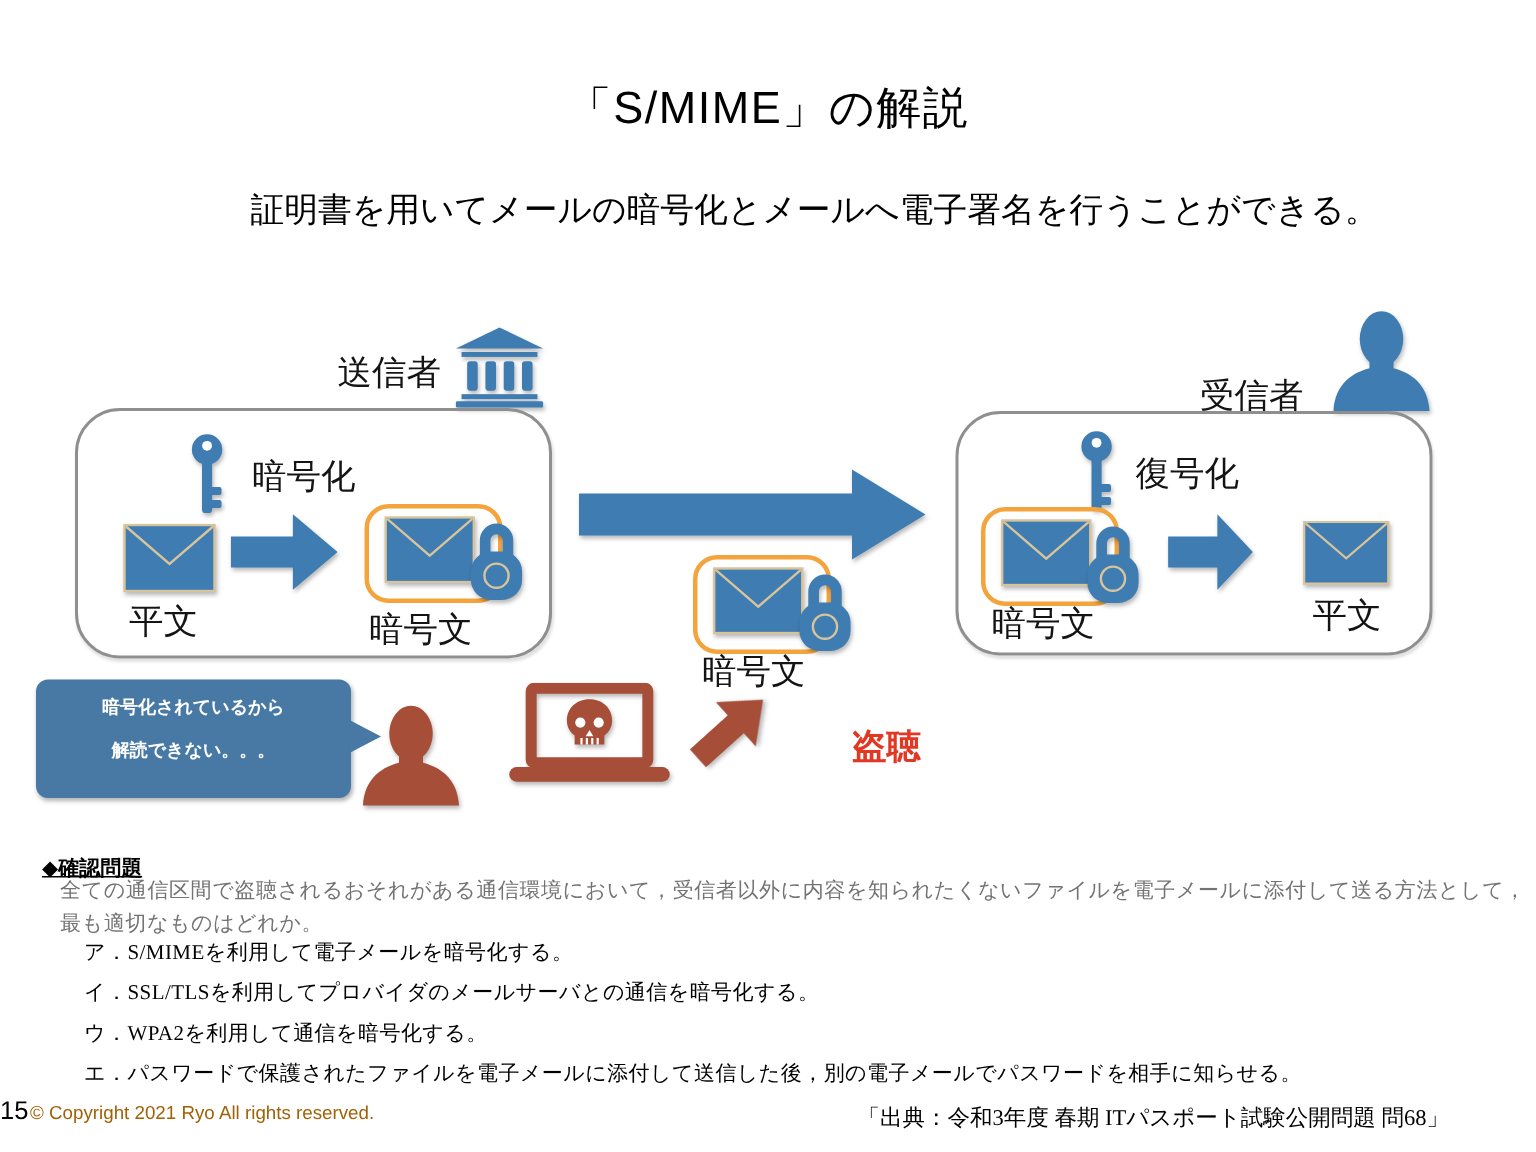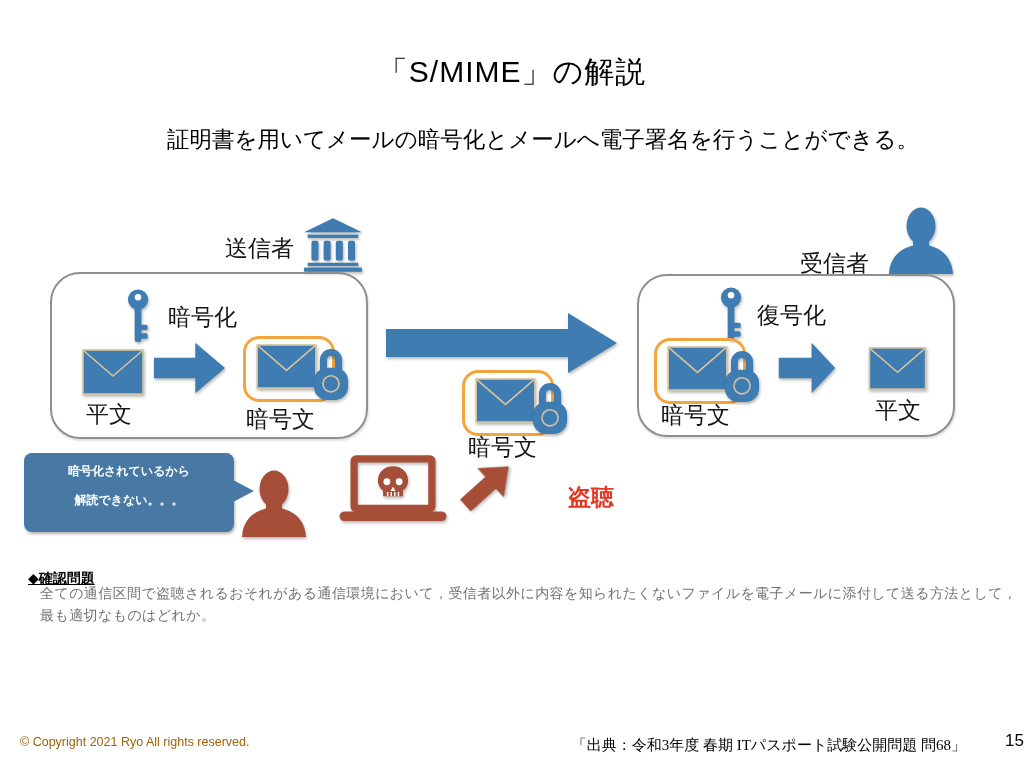--- a/index.html
+++ b/index.html
@@ -36,21 +36,21 @@
   .eaves{position:absolute;left:527px;top:482px;font-size:23px;font-weight:bold;
          color:var(--bright-red);margin-left:41px;}
   .quiz-heading{position:absolute;left:28px;top:554px;font-size:14px;font-weight:600;
          text-decoration:underline;color:#000;margin-top:16px;}
   .qtext{position:absolute;left:40px;font-size:14px;letter-spacing:0.4px;white-space:nowrap;
          font-family:"Liberation Serif","DejaVu Serif",serif;color:#737373;}
   .options{position:absolute;left:56px;top:628px;font-size:14px;letter-spacing:0.3px;
          font-family:"Liberation Serif","DejaVu Serif",serif;color:#000;}
   .options .opt{margin-bottom:12px;line-height:15px;white-space:nowrap;}
   .footer-copy{position:absolute;left:20px;top:735px;font-size:12.5px;color:#a16207;}
-  .footer-page{position:absolute;left:0;top:731px;width:100%;text-align:right;
+  .footer-page{position:absolute;left:0;top:731px;width:100%;text-align:left;
          font-size:17px;color:#000;}
   .footer-src{position:absolute;right:58px;top:736px;font-size:15px;
          font-family:Liberation Serif, serif;color:#000;}
 </style>
 </head>
 <body>
 
 <svg width="0" height="0" style="position:absolute">
   <defs>
     <symbol id="sym-env" viewBox="0 0 62 46">
@@ -196,18 +196,24 @@
       <use href="#sym-laptop"></use>
     </svg>
   <svg class="abs shadow" style="left:457px;top:464px;color:var(--red);transform:rotate(-42deg)" width="60" height="44">
       <use href="#sym-arrow"></use>
     </svg>
   <div class="eaves">盗聴</div>
 
   <div class="quiz-heading">◆確認問題</div>
   <div class="qtext" style="top:585px">全ての通信区間で盗聴されるおそれがある通信環境において，受信者以外に内容を知られたくないファイルを電子メールに添付して送る方法として，</div>
   <div class="qtext" style="top:607px">最も適切なものはどれか。</div>
+  <div class="options">
+    <div class="opt">ア．S/MIMEを利用して電子メールを暗号化する。</div>
+    <div class="opt">イ．SSL/TLSを利用してプロバイダのメールサーバとの通信を暗号化する。</div>
+    <div class="opt">ウ．WPA2を利用して通信を暗号化する。</div>
+    <div class="opt">エ．パスワードで保護されたファイルを電子メールに添付して送信した後，別の電子メールでパスワードを相手に知らせる。</div>
+  </div>
 
   <div class="footer-copy">© Copyright 2021  Ryo All rights reserved.</div>
   <div class="footer-page">15</div>
   <div class="footer-src">「出典：令和3年度 春期 ITパスポート試験公開問題 問68」</div>
 
 </div>
 
 </body></html>

